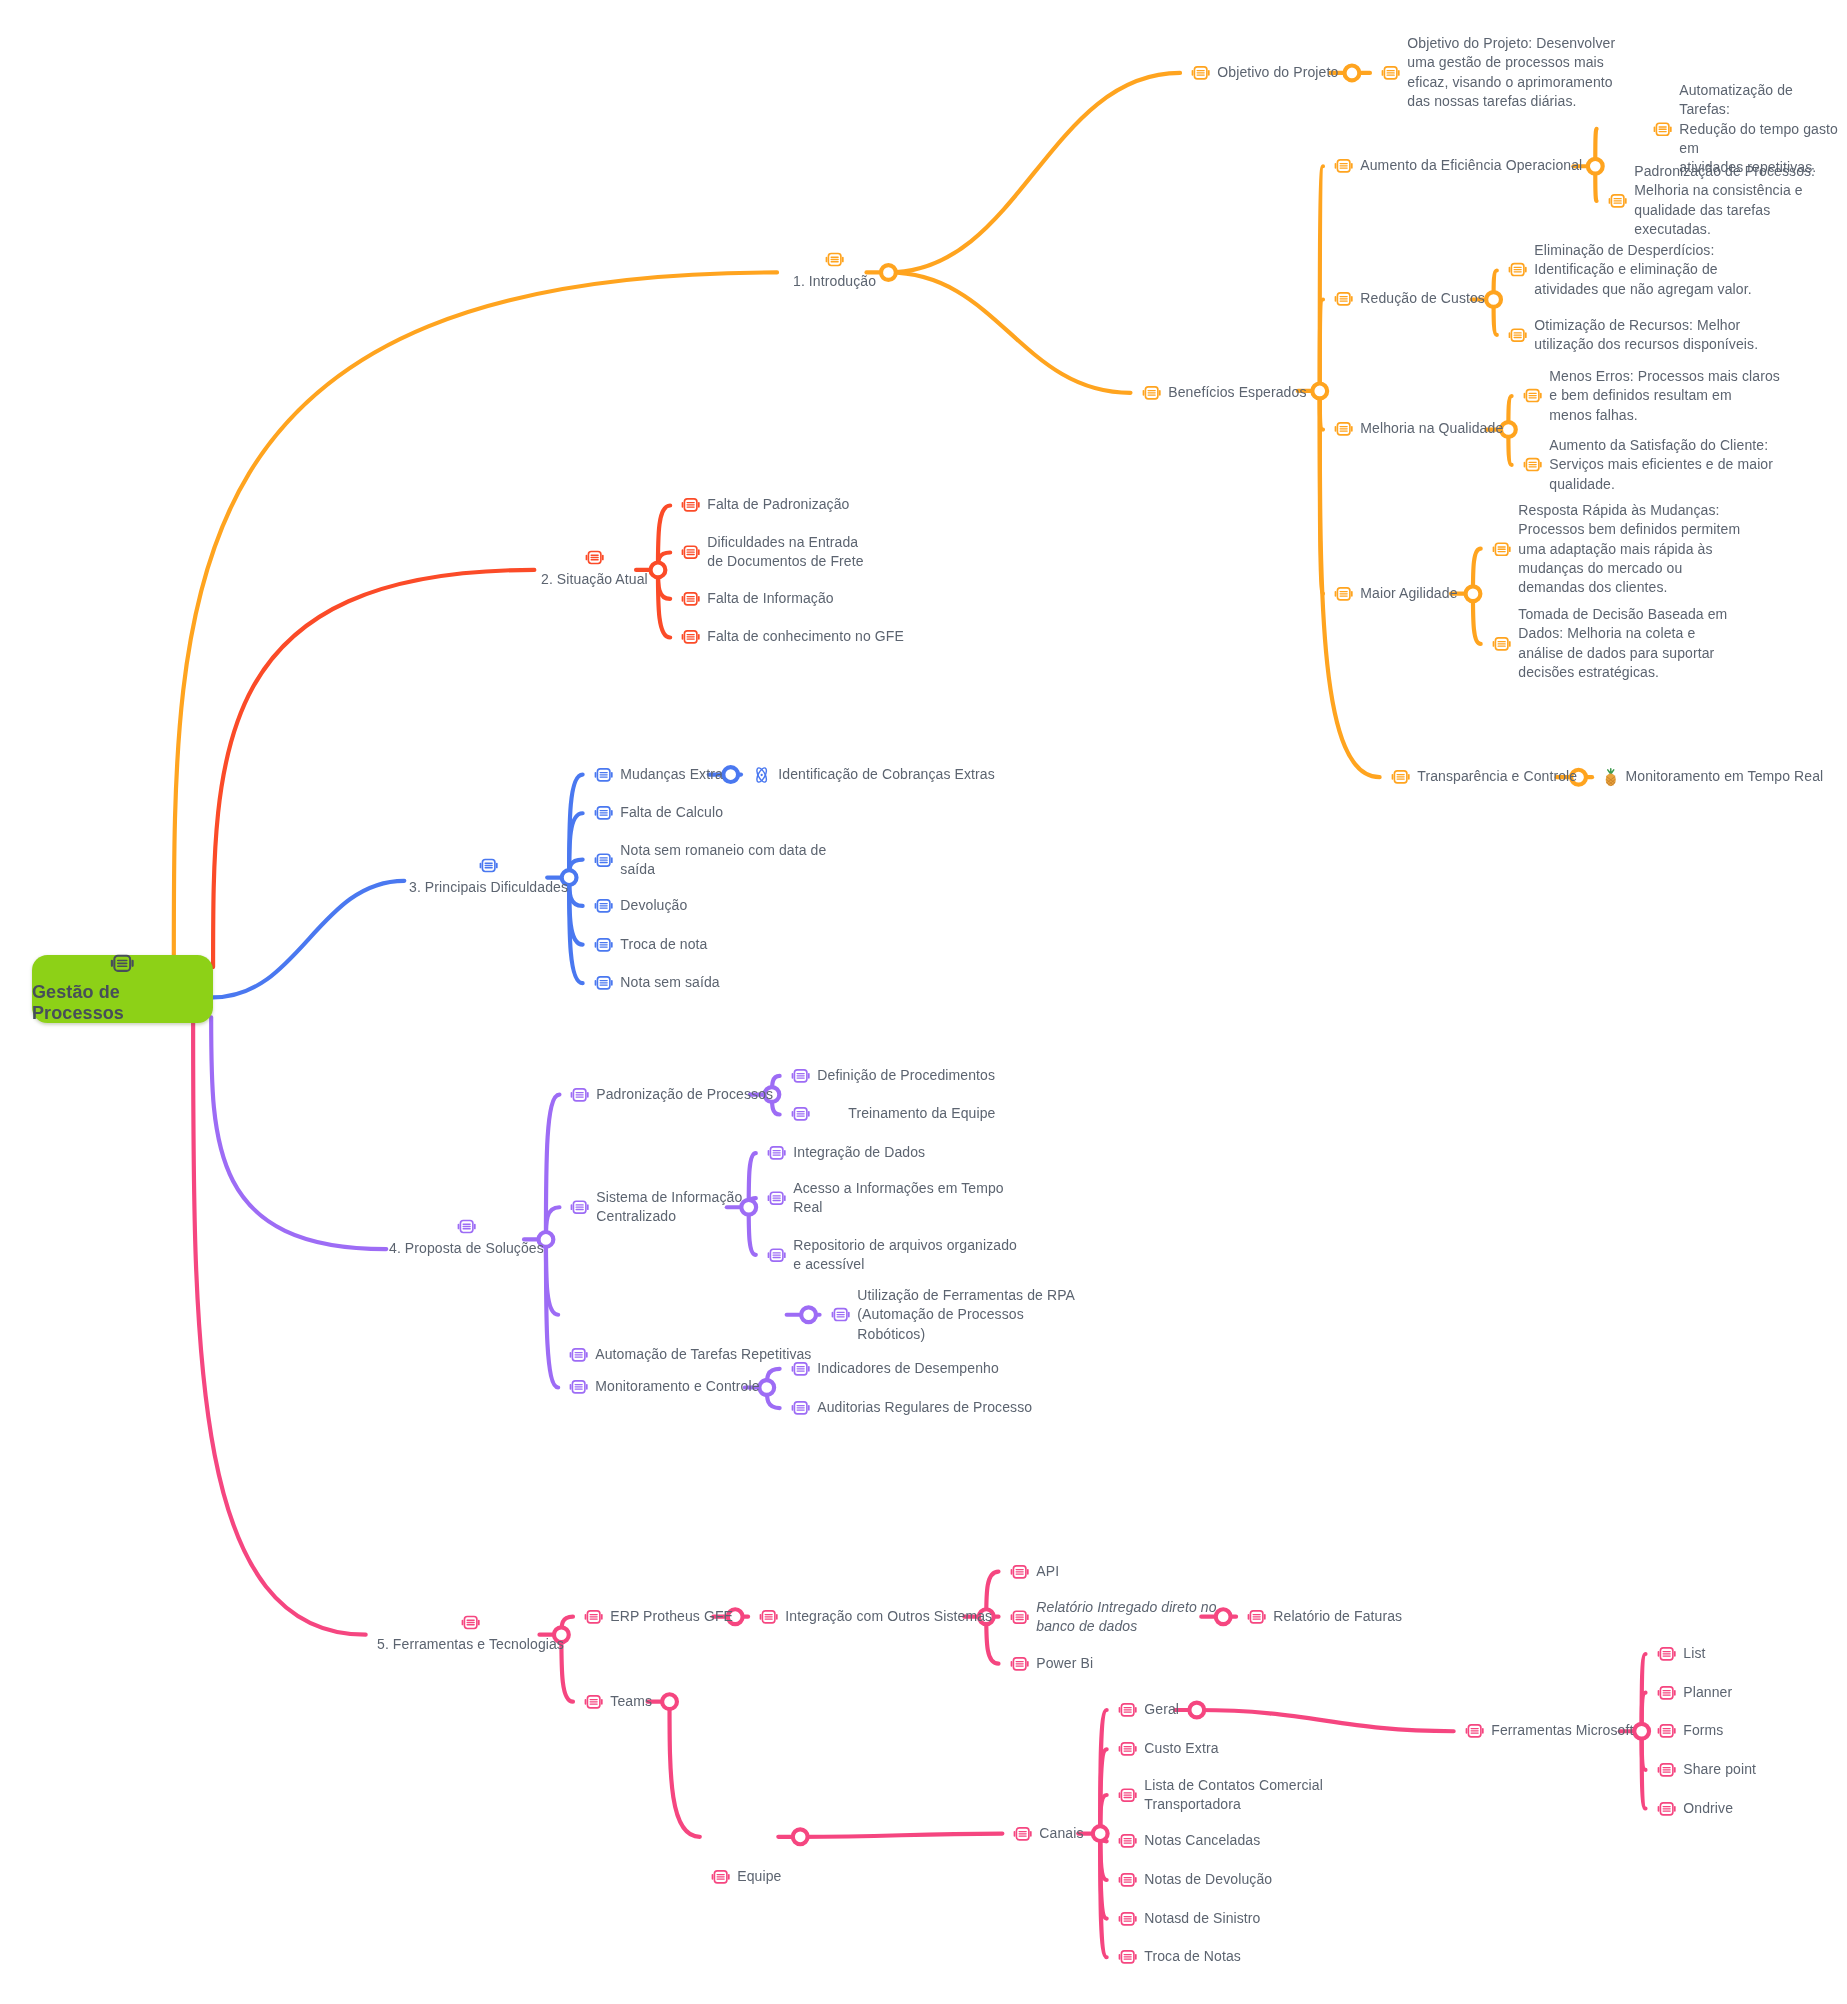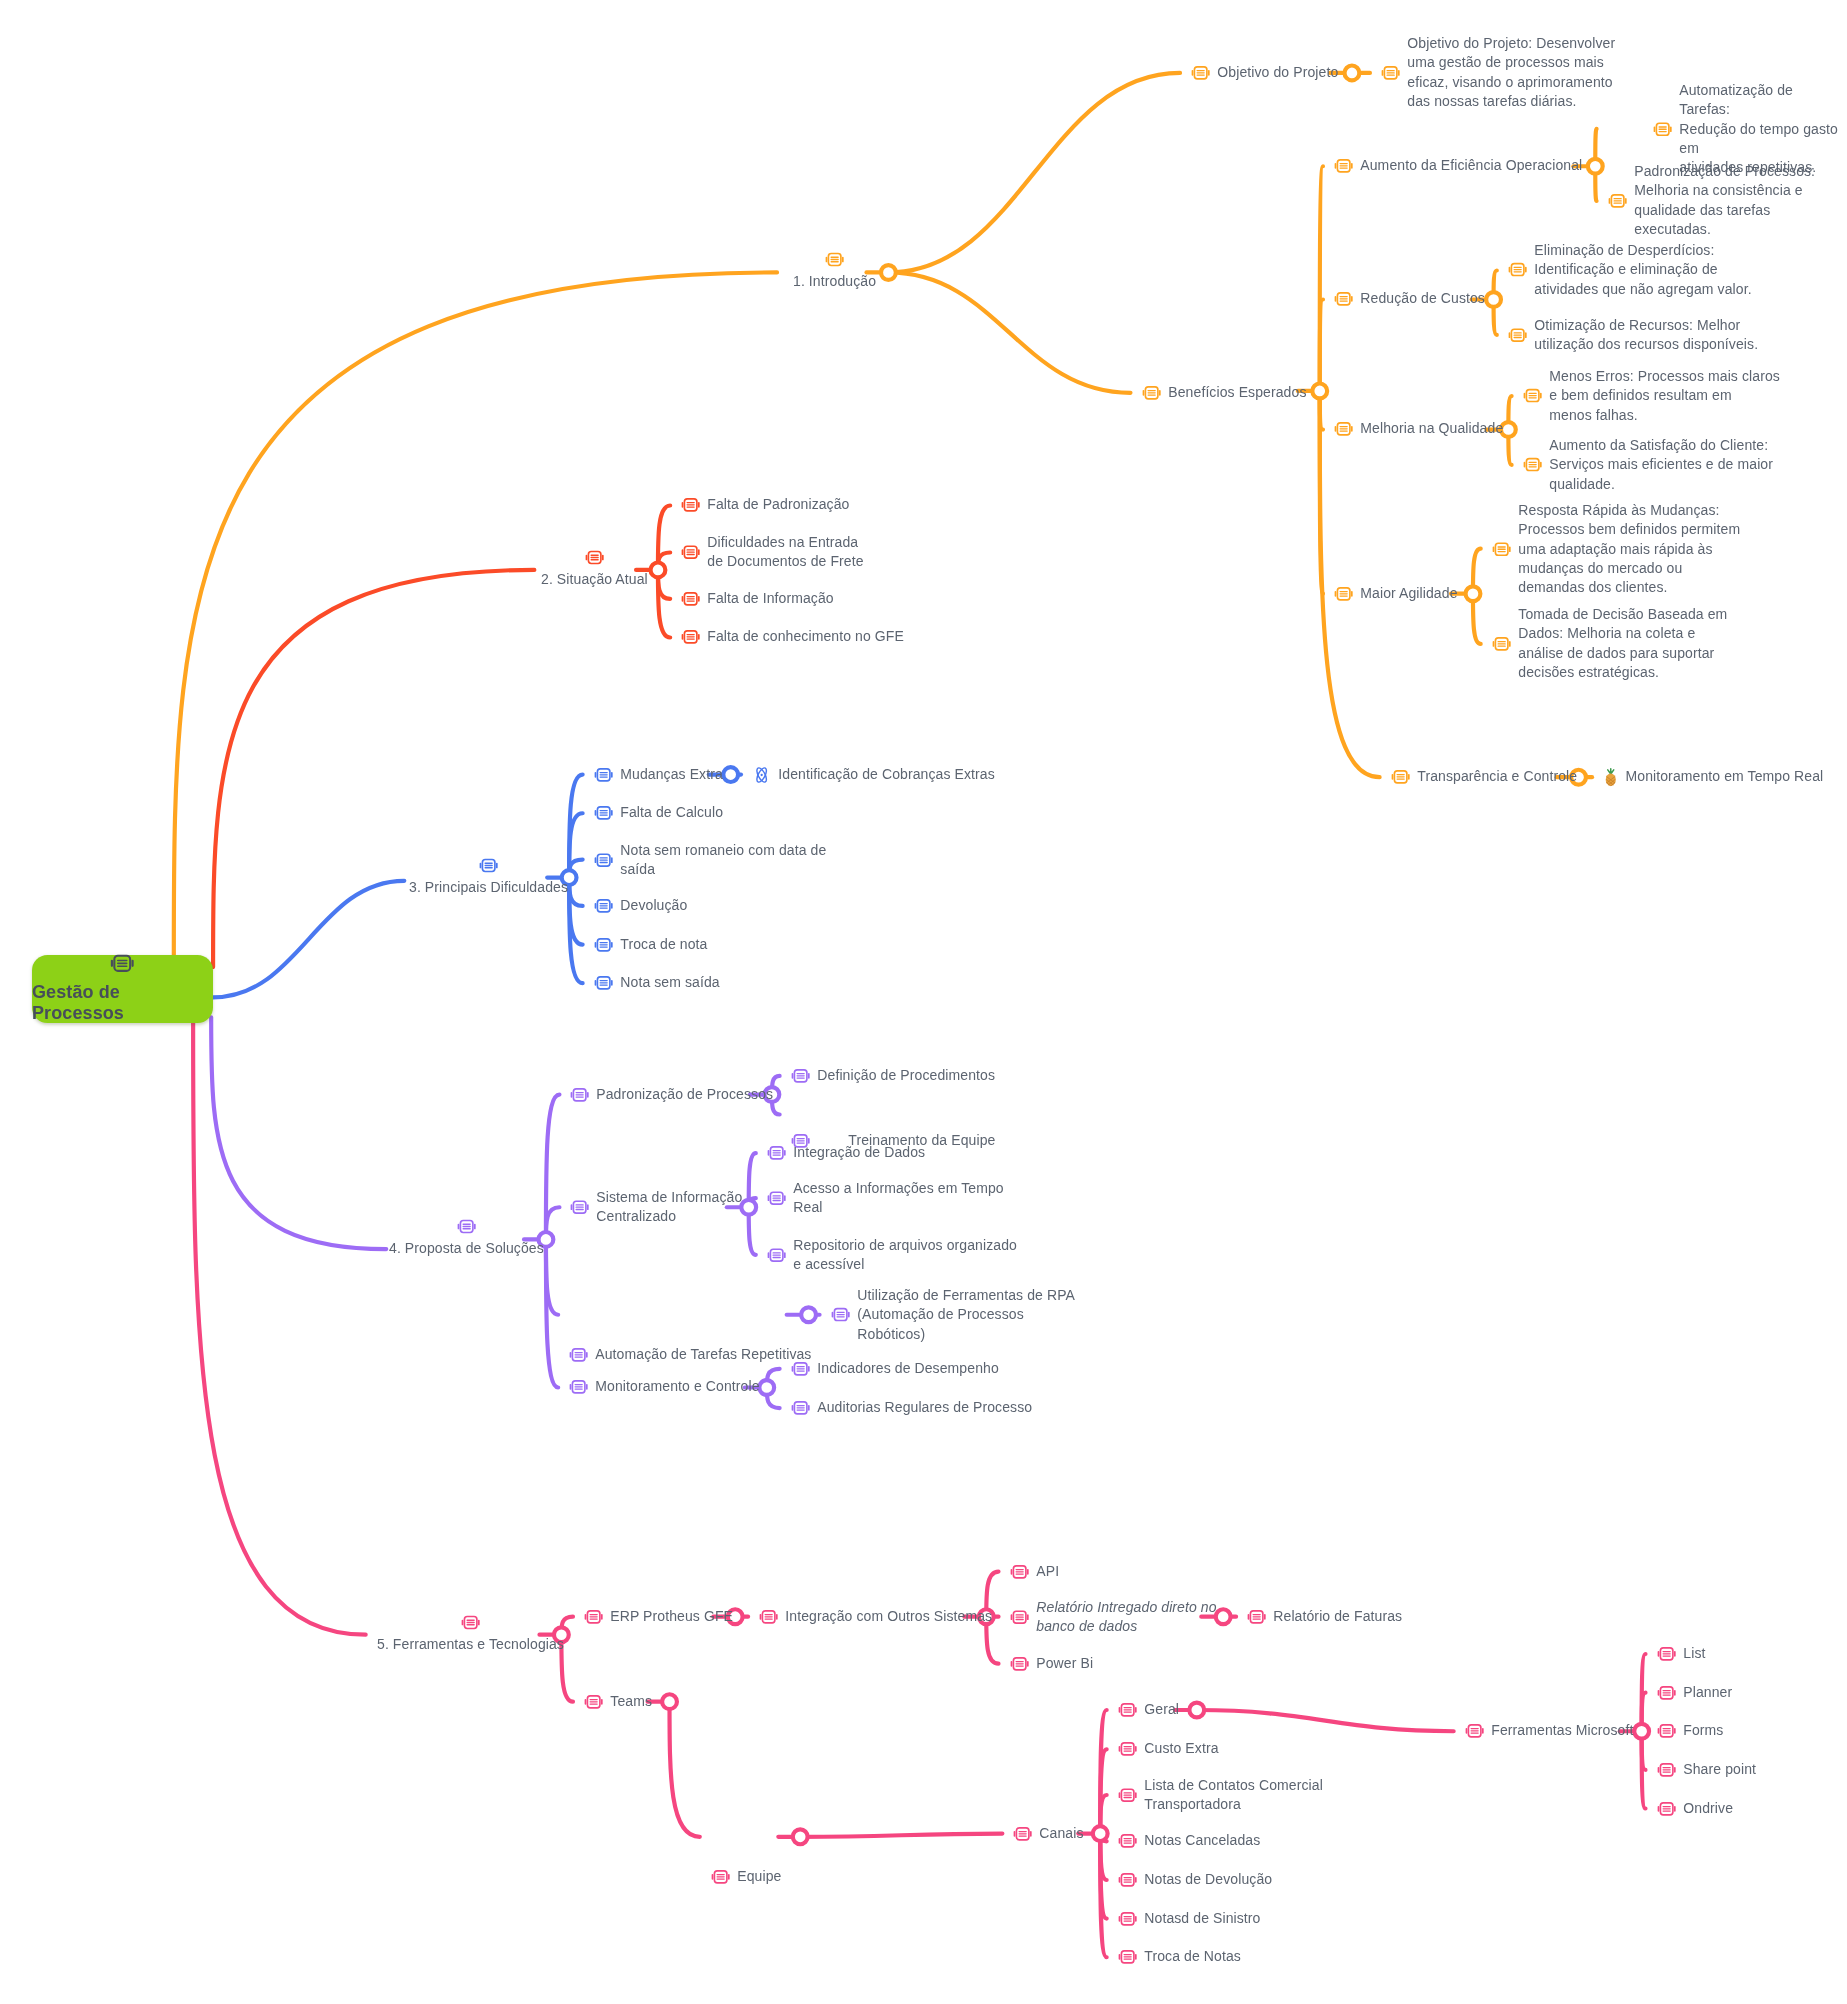--- a/index.html
+++ b/index.html
@@ -506,21 +506,21 @@
       <div class="node" style="left: 791px; top: 1076px;">
         <span class="icon">
           <svg width="19.3" height="15" viewBox="0 0 34 26" fill="none">
             <path d="M2.6 9.5 v7 M31.4 9.5 v7" stroke="#9D6CF5" stroke-width="3" stroke-linecap="round"></path>
             <rect x="6" y="2.5" width="22" height="21" rx="5" stroke="#9D6CF5" stroke-width="2.9" fill="none"></rect>
             <path d="M10.8 9 h12.4 M10.8 13 h12.4 M10.8 17 h12.4" stroke="#9D6CF5" stroke-width="2.3" stroke-linecap="round"></path>
           </svg>
         </span>
         <div class="lbl">Definição de Procedimentos</div>
       </div>
-      <div class="node" style="left: 791px; top: 1141px; gap: 38px;">
+      <div class="node" style="left: 791px; top: 1114px; gap: 38px;">
         <span class="icon">
           <svg width="19.3" height="15" viewBox="0 0 34 26" fill="none">
             <path d="M2.6 9.5 v7 M31.4 9.5 v7" stroke="#9D6CF5" stroke-width="3" stroke-linecap="round"></path>
             <rect x="6" y="2.5" width="22" height="21" rx="5" stroke="#9D6CF5" stroke-width="2.9" fill="none"></rect>
             <path d="M10.8 9 h12.4 M10.8 13 h12.4 M10.8 17 h12.4" stroke="#9D6CF5" stroke-width="2.3" stroke-linecap="round"></path>
           </svg>
         </span>
         <div class="lbl">Treinamento da Equipe</div>
       </div>
       <div class="node" style="left: 570px; top: 1207px;">

